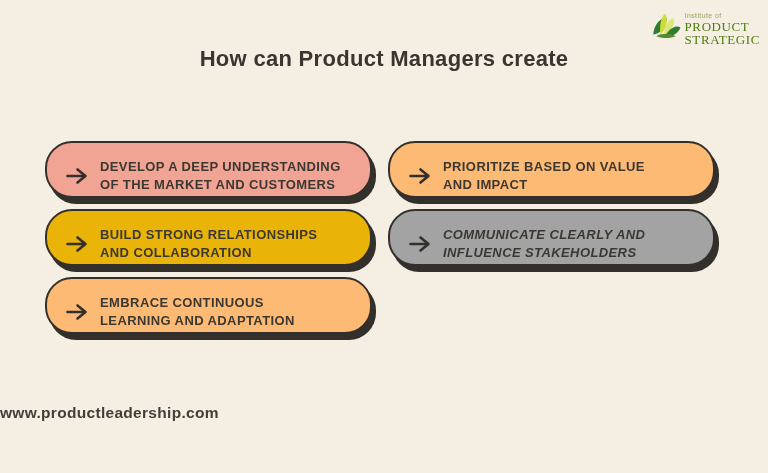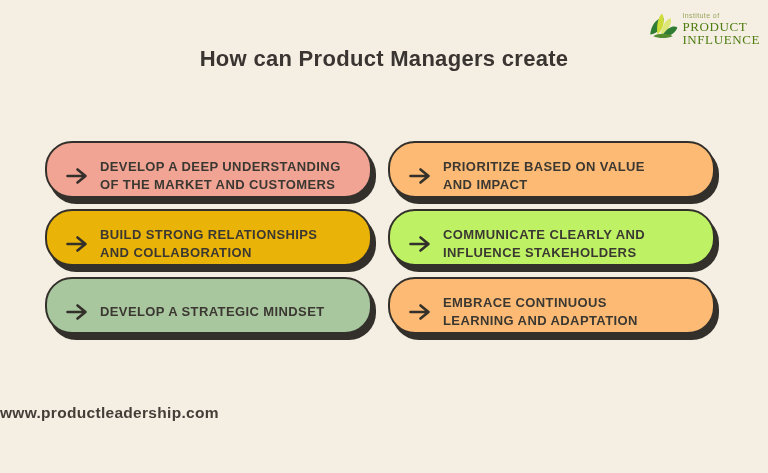--- a/index.html
+++ b/index.html
@@ -111,21 +111,21 @@
     <svg class="logo-icon" viewBox="0 0 40 42">
       <path d="M4 28 C5 14, 15 6, 21 8 C20 19, 13 27, 4 28 Z" fill="#2e7d32"></path>
       <path d="M13 28 C11 13, 16 3, 19 2 C23 9, 21 21, 13 28 Z" fill="#cddc39"></path>
       <path d="M17 28 C20 13, 26 7, 30 8 C31 17, 25 25, 17 28 Z" fill="#dce775"></path>
       <path d="M19 29 C26 18, 34 16, 38 19 C35 27, 27 31, 19 29 Z" fill="#2e7d32"></path>
       <path d="M8 30 C14 26, 26 26, 32 30 C26 33, 14 33, 8 30 Z" fill="#558b2f"></path>
     </svg>
     <div class="logo-text">
       <div class="logo-tagline">Institute of</div>
       <div class="logo-name">PRODUCT</div>
-      <div class="logo-name">INFLUENCE</div>
+      <div class="logo-name">STRATEGIC</div>
     </div>
   </div>
 
   <div class="title">
     <div>How can Product Managers create</div>
   </div>
 
   <div class="grid">
 
     <div class="card" style="background: rgb(241, 164, 148);">
@@ -145,34 +145,28 @@
     </div>
 
     <div class="card" style="background: #eab308;">
       <svg class="arrow" viewBox="0 0 24 24">
         <path d="M2.5 12 H20 M12.5 5.5 L20.5 12 L12.5 18.5" fill="none" stroke="#33302b" stroke-width="2.6" stroke-linecap="round" stroke-linejoin="round"></path>
       </svg>
       <span class="card-label">BUILD STRONG RELATIONSHIPS
 AND COLLABORATION</span>
     </div>
 
-    <div class="card" style="background: #bef264;">
+    <div class="card" style="background: #a3a3a3; font-style: italic;">
       <svg class="arrow" viewBox="0 0 24 24">
         <path d="M2.5 12 H20 M12.5 5.5 L20.5 12 L12.5 18.5" fill="none" stroke="#33302b" stroke-width="2.6" stroke-linecap="round" stroke-linejoin="round"></path>
       </svg>
       <span class="card-label">COMMUNICATE CLEARLY AND
 INFLUENCE STAKEHOLDERS</span>
     </div>
 
-    <div class="card" style="background: rgb(169, 199, 159);">
-      <svg class="arrow" viewBox="0 0 24 24">
-        <path d="M2.5 12 H20 M12.5 5.5 L20.5 12 L12.5 18.5" fill="none" stroke="#33302b" stroke-width="2.6" stroke-linecap="round" stroke-linejoin="round"></path>
-      </svg>
-      <span class="card-label">DEVELOP A STRATEGIC MINDSET</span>
-    </div>
 
     <div class="card" style="background: #fdba74;">
       <svg class="arrow" viewBox="0 0 24 24">
         <path d="M2.5 12 H20 M12.5 5.5 L20.5 12 L12.5 18.5" fill="none" stroke="#33302b" stroke-width="2.6" stroke-linecap="round" stroke-linejoin="round"></path>
       </svg>
       <span class="card-label">EMBRACE CONTINUOUS
 LEARNING AND ADAPTATION</span>
     </div>
 
   </div>

